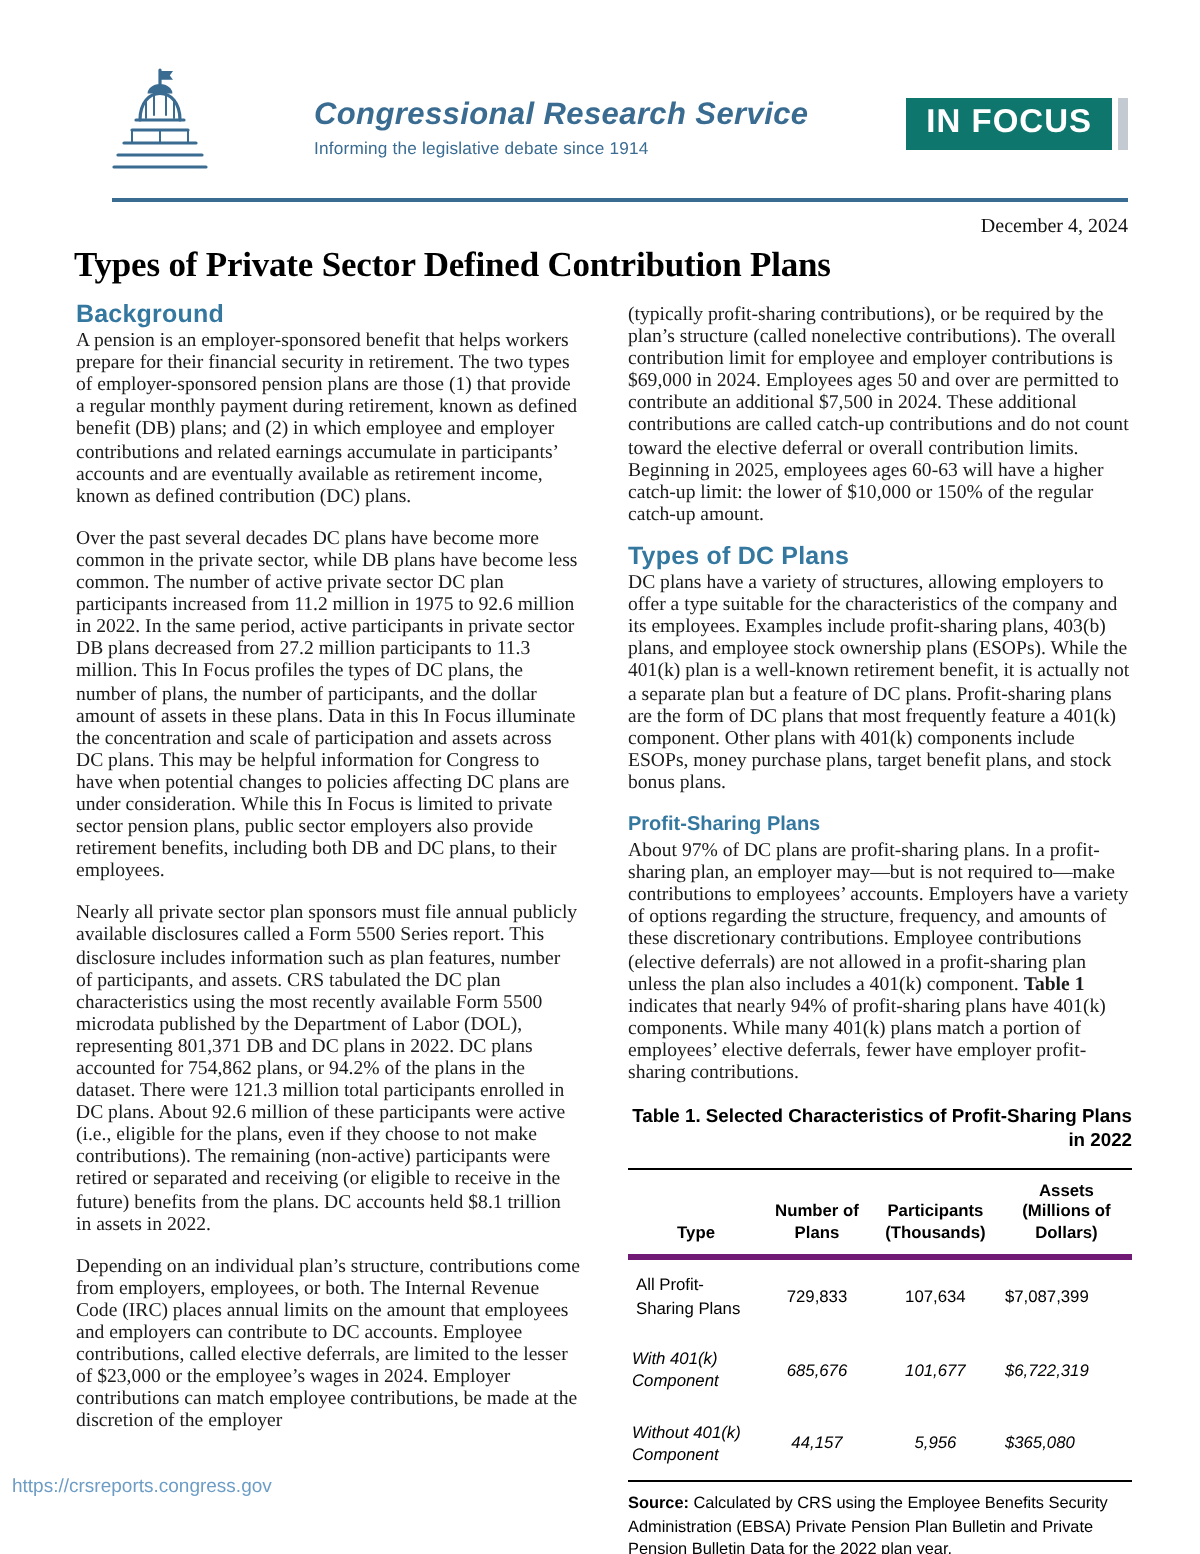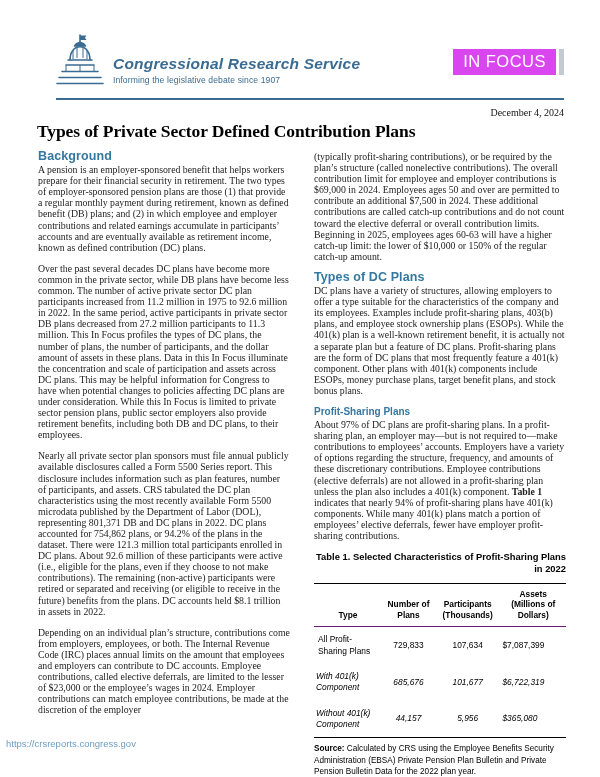--- a/index.html
+++ b/index.html
@@ -4,30 +4,30 @@
 <style>
   html,body { margin:0; padding:0; background:#e8e8e8; }
   .page {
     position:relative; width:600px; height:777px; margin:0 auto;
     background:#ffffff; overflow:hidden;
     font-family:"Liberation Serif", serif; color:#1c1c1c;
   }
   
   .header-row { display:flex; justify-content:space-between; align-items:flex-start;
     padding:33px 36px 0 56px; }
-  .logo-group { display:flex; align-items:center; }
+  .logo-group { display:flex; align-items:flex-start;gap:44px; }
   .logo-icon { flex:0 0 auto; margin-top:0; }
   .logo-text { margin-left:9px; margin-top:16px; }
   .org-name { font-family:"Liberation Sans", sans-serif; font-weight:bold; font-style:italic;
     font-size:15.5px; color:#3a6b91; letter-spacing:0.2px; white-space:nowrap; }
   .tagline { font-family:"Liberation Sans", sans-serif; font-size:8.6px; color:#3a6b91;
     margin-top:2px; letter-spacing:0.1px; }
   .badge-wrap { display:flex; align-items:stretch; margin-top:16px; }
-  .badge { background:#d946ef; color:#ffffff; font-family:"Liberation Sans", sans-serif;
-    font-weight:normal; font-size:16.5px; letter-spacing:0.5px; padding:3px 10px 4px 10px; }
+  .badge { background:#0f766e; color:#ffffff; font-family:"Liberation Sans", sans-serif;
+    font-weight:bold; font-size:16.5px; letter-spacing:0.5px; padding:3px 10px 4px 10px; }
   .badge-strip { width:5px; background:#c3cad1; margin-left:3px; }
   .header-rule { height:2px; background:#3a6b91; margin:7px 36px 0 56px; }
   
   .date-line { text-align:right; font-size:10px; margin:7px 36px 0 0; color:#111; }
   .doc-title { font-size:17.5px; font-weight:bold; margin:3px 36px 0 37px;
     color:#000; letter-spacing:-0.1px; }
   
   .columns { display:flex; gap:24px; padding:9px 34px 0 38px; }
   .col { width:50%; font-size:9.8px; line-height:11.1px; }
   .col p { margin:0 0 10px 0; }
@@ -35,21 +35,21 @@
     font-size:12.5px; color:#3478a0; margin:0 0 2px 0; letter-spacing:0.1px; }
   .sub-heading { font-family:"Liberation Sans", sans-serif; font-weight:bold;
     font-size:10px; color:#3478a0; margin:0 0 2px 0; }
   .b { font-weight:bold; }
   
   .table-block { font-family:"Liberation Sans", sans-serif; margin-top:2px; }
   .table-title { font-weight:bold; font-size:9.4px; line-height:1.3; color:#000;
     margin:0 0 7px 0;text-align:right; }
   table.data { width:100%; border-collapse:collapse; border-top:1.5px solid #000;
     border-bottom:1.5px solid #000; font-size:8.4px; color:#000; }
-  table.data th { border-bottom:1px solid #701a75; font-weight:bold; vertical-align:bottom;
+  table.data th { border-bottom:3px solid #701a75; font-weight:bold; vertical-align:bottom;
     padding:5px 2px 5px 2px; line-height:1.3; text-align:center; }
   table.data th.c-type { width:27%; }
   table.data th.c-plans { width:21%; }
   table.data th.c-part { width:26%; }
   table.data th.c-assets { width:26%; }
   table.data td { padding:7px 2px; vertical-align:middle; line-height:1.35; }
   table.data td.t-left { text-align:left; padding-left:4px; }
   table.data td.t-right { text-align:left; padding-right:4px; }
   table.data td.t-center { text-align:center; }
   tr.it td { font-style:italic; }
@@ -87,21 +87,21 @@
             <g stroke-width="1">
               <path d="M10 38 v-5.5"></path>
                 <path d="M24 38 v-5.5"></path>
                 <path d="M38 38 v-5.5"></path>
             </g>
           </g>
         </svg>
       </span>
       <span class="logo-text">
         <div class="org-name">Congressional Research Service</div>
-        <div class="tagline">Informing the legislative debate since 1907</div>
+        <div class="tagline">Informing the legislative debate since 1914</div>
       </span>
     </div>
     <div class="badge-wrap">
       <span class="badge">IN FOCUS</span>
       <span class="badge-strip"></span>
     </div>
   </div>
   <div class="header-rule"></div>
 
   <div class="date-line">December 4, 2024</div>

